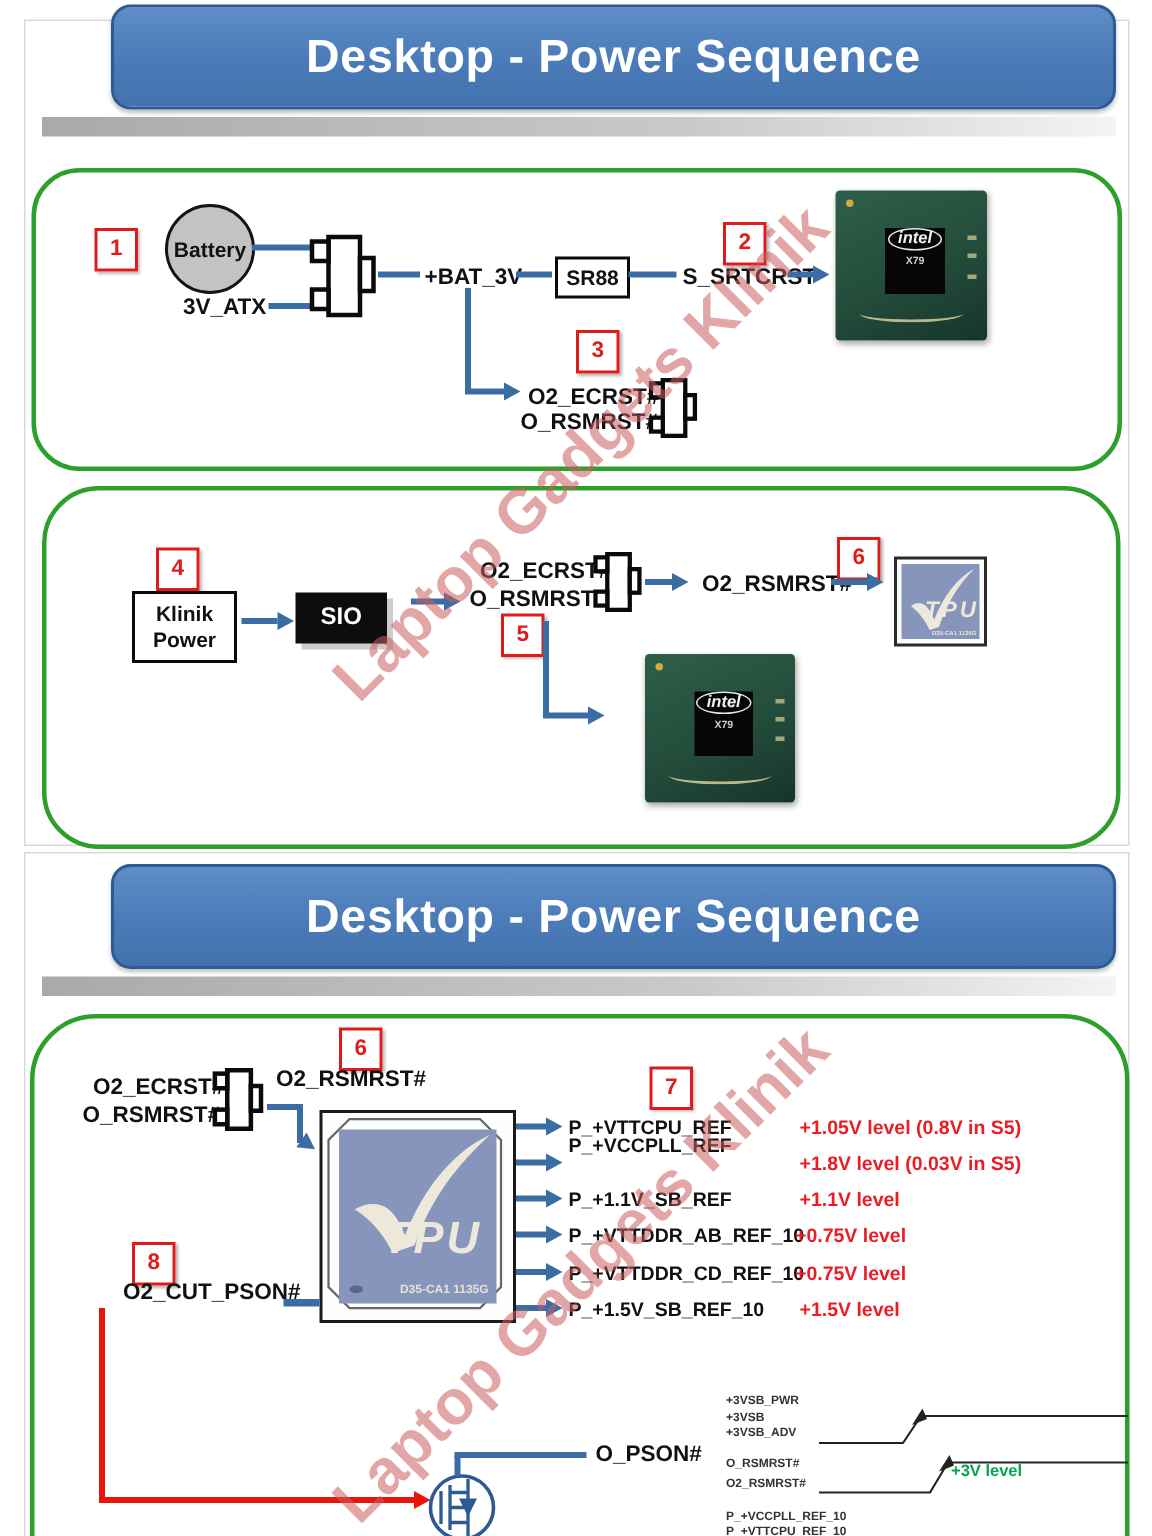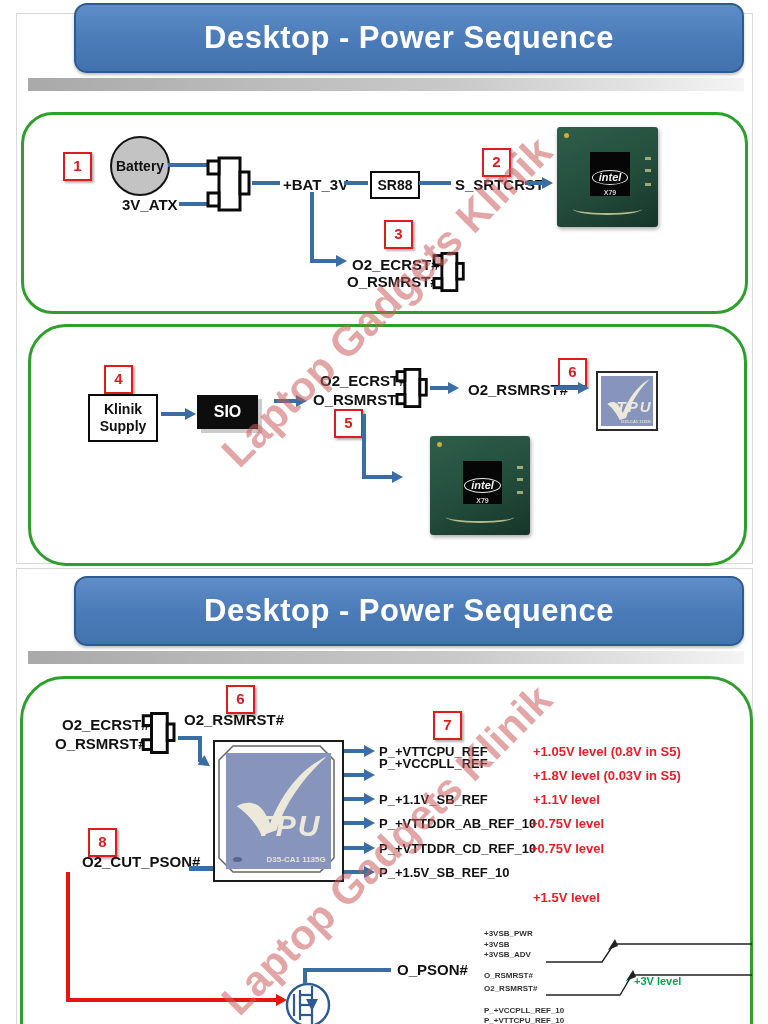--- a/index.html
+++ b/index.html
@@ -26,21 +26,21 @@
   .hw{position:absolute;height:4px;background:#3a6da3;}
   .vw{position:absolute;width:4px;background:#3a6da3;}
   .ah{position:absolute;width:0;height:0;border-top:6px solid transparent;border-bottom:6px solid transparent;border-left:11px solid #3a6da3;}
   .hwr{position:absolute;height:4px;background:#e8150f;}
   .vwr{position:absolute;width:4px;background:#e8150f;}
   .ahr{position:absolute;width:0;height:0;border-top:6px solid transparent;border-bottom:6px solid transparent;border-left:11px solid #e8150f;}
   .blackbox{position:absolute;border:2.5px solid #0a0a0a;background:#fff;display:flex;
      align-items:center;justify-content:center;font-weight:bold;color:#111;text-align:center;}
   .intel{position:absolute;background:linear-gradient(155deg,#2e5f4b 0%,#234c3b 55%,#16352a 100%);border-radius:3px;box-shadow:1px 2px 4px rgba(0,0,0,.35);}
   .intel .die{position:absolute;left:33%;top:25%;width:39%;height:44%;background:#060606;
-     display:flex;flex-direction:column;align-items:center;justify-content:flex-end;}
+     display:flex;flex-direction:column;align-items:center;justify-content:flex-start;}
   .intel .ilogo{border:1.5px solid #e8e8e8;border-radius:50%;padding:0 6px 1px 6px;color:#f2f2f2;
      font-size:11px;font-weight:bold;font-style:italic;}
   .intel .imodel{color:#cfcfcf;font-size:7px;margin-top:4px;font-weight:bold;}
   .intel .dot{position:absolute;left:7%;top:6%;width:5px;height:5px;border-radius:50%;background:#d2ab41;}
   .intel .arc{position:absolute;left:16%;bottom:12%;width:68%;height:10px;border-bottom:2px solid rgba(235,225,170,.75);border-radius:50%;}
   .intel .pin{position:absolute;width:6px;height:3px;background:rgba(230,220,160,.65);}
   .tpu-inner{position:absolute;background:#8795bc;display:block;}
   .tpu-text{position:absolute;color:#ece8da;font-weight:bold;font-style:italic;letter-spacing:2px;}
   .tpu-mark{position:absolute;color:#e6e2d2;font-weight:bold;}
   .tl{position:absolute;font-size:8px;font-weight:bold;color:#333;white-space:nowrap;}
@@ -120,21 +120,21 @@
     <rect x="2" y="37" width="11" height="13"></rect>
     <rect x="34" y="16" width="9" height="22"></rect>
   </g>
 </svg>
 
 <div class="green-box" style="left:28px;top:324px;width:713px;height:236px;border-radius:38px;"></div>
 
 <div class="s" style="left:104px;top:365px;">4</div>
 <div class="blackbox" style="left:88px;top:394px;width:66px;height:44px;font-size:14px;flex-direction:column;line-height:1.2;">
   <span>Klinik</span>
-  <span>Supply</span>
+  <span>Power</span>
 </div>
 
 <div class="hw" style="left:161px;top:412px;width:24px;"></div>
 <div class="ah" style="left:185px;top:408px;"></div>
 
 <div class="abs" style="left:197px;top:395px;width:61px;height:34px;background:#0d0d0d;display:flex;align-items:center;justify-content:center;box-shadow:4px 4px 0 rgba(175,175,175,.65);">
   <span style="color:#fff;font-weight:bold;font-size:16px;">SIO</span>
 </div>
 
 <div class="hw" style="left:274px;top:399px;width:22px;"></div>
@@ -256,21 +256,21 @@
 <div class="val" style="left:530px;top:816px;">+0.75V level</div>
 
 <div class="hw" style="left:344px;top:846px;width:20px;"></div>
 <div class="ah" style="left:364px;top:842px;"></div>
 <div class="lbl lbl13" style="left:379px;top:841px;">P_+VTTDDR_CD_REF_10</div>
 <div class="val" style="left:530px;top:841px;">+0.75V level</div>
 
 <div class="hw" style="left:344px;top:870px;width:20px;"></div>
 <div class="ah" style="left:364px;top:866px;"></div>
 <div class="lbl lbl13" style="left:379px;top:865px;">P_+1.5V_SB_REF_10</div>
-<div class="val" style="left:533px;top:890px;">+1.5V level</div>
+<div class="val" style="left:533px;top:865px;">+1.5V level</div>
 
 <div class="s" style="left:88px;top:828px;">8</div>
 <div class="lbl" style="left:82px;top:853px;">O2_CUT_PSON#</div>
 <div class="hw" style="left:189px;top:866px;width:24px;height:5px;"></div>
 
 <div class="vwr" style="left:66px;top:872px;height:130px;"></div>
 <div class="hwr" style="left:66px;top:998px;width:212px;"></div>
 <div class="ahr" style="left:276px;top:994px;"></div>
 
 <svg class="abs" style="left:283px;top:980px;" width="50" height="50" viewBox="0 0 50 50">

